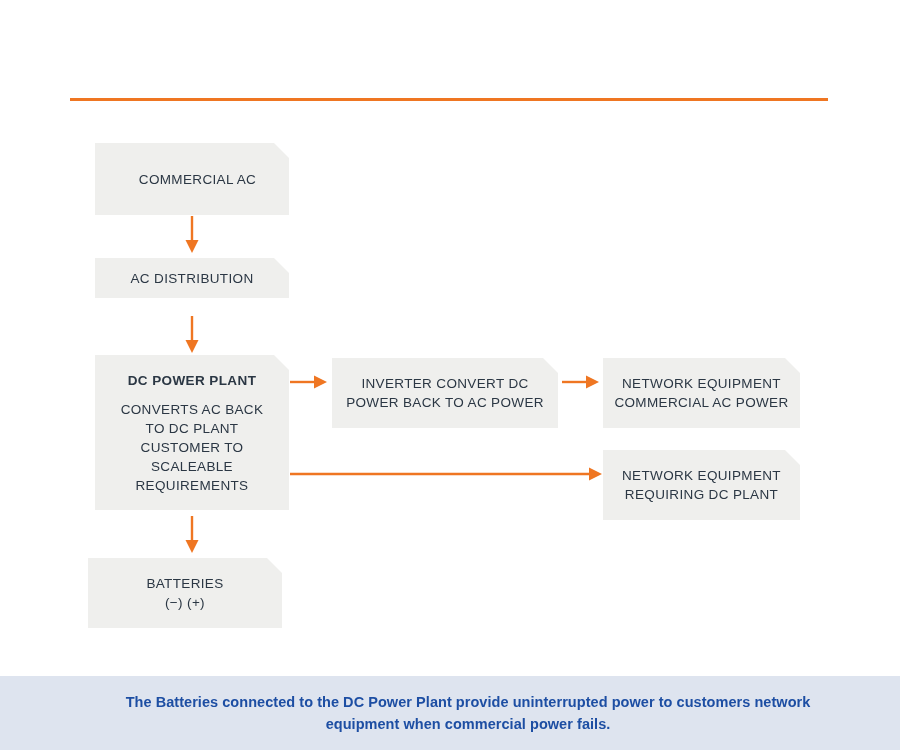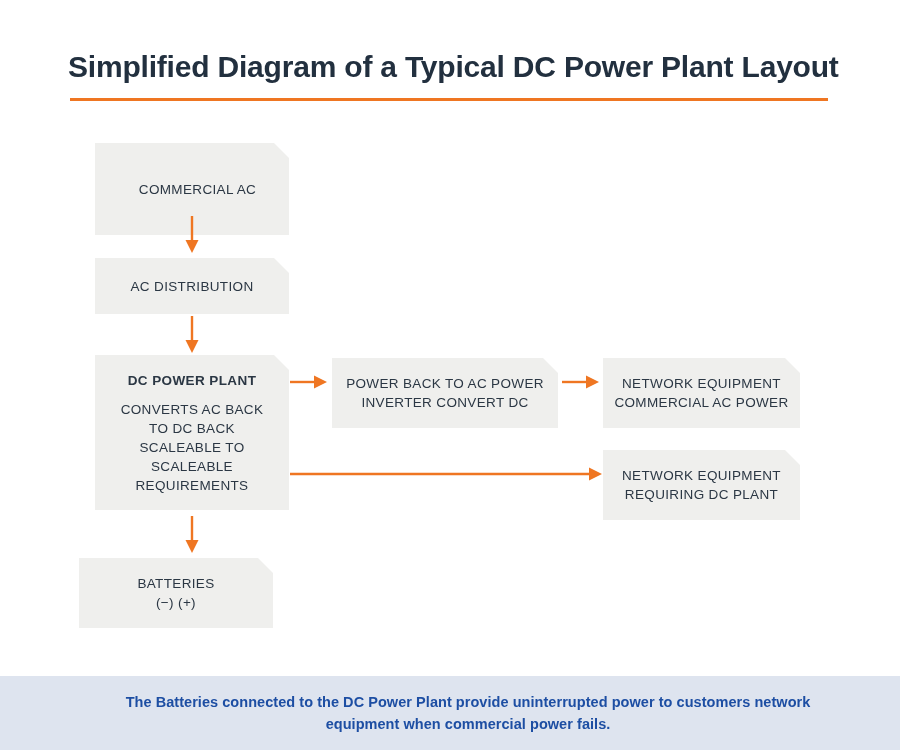--- a/index.html
+++ b/index.html
@@ -63,27 +63,27 @@
     -webkit-clip-path: polygon(0 0, calc(100% - 15px) 0, 100% 15px, 100% 100%, 0 100%);
     clip-path: polygon(0 0, calc(100% - 15px) 0, 100% 15px, 100% 100%, 0 100%);
   }
   .node .line { display: block; }
   .node .strong {
     font-weight: bold;
     letter-spacing: 0.4px;
   }
   .node .sub-block { margin-top: 10px; }
 
-  #node-commercial { left: 95px;  top: 143px; width: 194px; height: 92px; padding-left: 11px; }
-  #node-acdist     { left: 95px;  top: 258px; width: 194px; height: 56px; }
+  #node-commercial { left: 95px;  top: 143px; width: 194px; height: 72px; padding-left: 11px; }
+  #node-acdist     { left: 95px;  top: 258px; width: 194px; height: 40px; }
   #node-dcplant    { left: 95px;  top: 355px; width: 194px; height: 155px; }
   #node-inverter   { left: 332px; top: 358px; width: 226px; height: 70px; }
   #node-net-ac     { left: 603px; top: 358px; width: 197px; height: 70px; }
   #node-net-dc     { left: 603px; top: 450px; width: 197px; height: 70px; }
-  #node-batteries  { left: 79px;  top: 558px; width: 194px; height: 70px; }
+  #node-batteries  { left: 88px;  top: 558px; width: 194px; height: 70px; }
 
   
   .arrow {
     position: absolute;
     pointer-events: none;
   }
   .arrow svg { display: block; }
 
   #arrow-ac-to-dist    { left: 182px; top: 216px; }
   #arrow-dist-to-plant { left: 182px; top: 316px; }
@@ -113,21 +113,20 @@
     color: #1d4ea3;
     letter-spacing: 0.05px;
     margin-left: 36px;
   }
 </style>
 </head>
 <body>
 
 <div id="page">
 
-  <div class="title">Simplified Diagram of a Typical DC Power Plant Layout</div>
   <div class="title-rule"></div>
 
   <div class="node" id="node-commercial">
     <span class="line">COMMERCIAL AC</span>
   </div>
 
   <div class="arrow" id="arrow-ac-to-dist">
     <svg width="20" height="38" viewBox="0 0 20 38">
       <line x1="10" y1="0" x2="10" y2="26" stroke="#ef7622" stroke-width="2.4"></line>
       <polygon points="10,37 3.5,24 16.5,24" fill="#ef7622"></polygon>
@@ -141,36 +140,36 @@
   <div class="arrow" id="arrow-dist-to-plant">
     <svg width="20" height="38" viewBox="0 0 20 38">
       <line x1="10" y1="0" x2="10" y2="26" stroke="#ef7622" stroke-width="2.4"></line>
       <polygon points="10,37 3.5,24 16.5,24" fill="#ef7622"></polygon>
     </svg>
   </div>
 
   <div class="node" id="node-dcplant">
     <span class="line strong">DC POWER PLANT</span>
     <span class="line sub-block">CONVERTS AC BACK</span>
-    <span class="line">TO DC BACK</span>
-    <span class="line">SCALEABLE TO</span>
+    <span class="line">TO DC PLANT</span>
+    <span class="line">CUSTOMER TO</span>
     <span class="line">SCALEABLE</span>
     <span class="line">REQUIREMENTS</span>
   </div>
 
   <div class="arrow" id="arrow-plant-to-inv">
     <svg width="38" height="20" viewBox="0 0 38 20">
       <line x1="0" y1="10" x2="26" y2="10" stroke="#ef7622" stroke-width="2.4"></line>
       <polygon points="37,10 24,3.5 24,16.5" fill="#ef7622"></polygon>
     </svg>
   </div>
 
   <div class="node" id="node-inverter">
+    <span class="line">INVERTER CONVERT DC</span>
     <span class="line">POWER BACK TO AC POWER</span>
-    <span class="line">INVERTER CONVERT DC</span>
   </div>
 
   <div class="arrow" id="arrow-inv-to-netac">
     <svg width="38" height="20" viewBox="0 0 38 20">
       <line x1="0" y1="10" x2="26" y2="10" stroke="#ef7622" stroke-width="2.4"></line>
       <polygon points="37,10 24,3.5 24,16.5" fill="#ef7622"></polygon>
     </svg>
   </div>
 
   <div class="node" id="node-net-ac">

